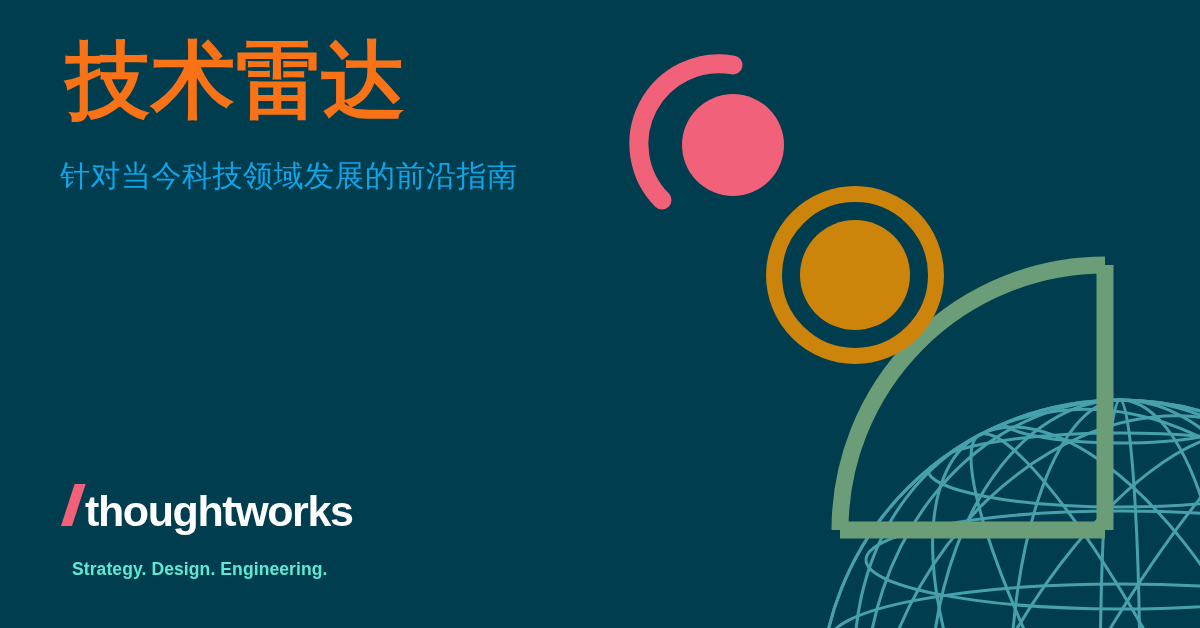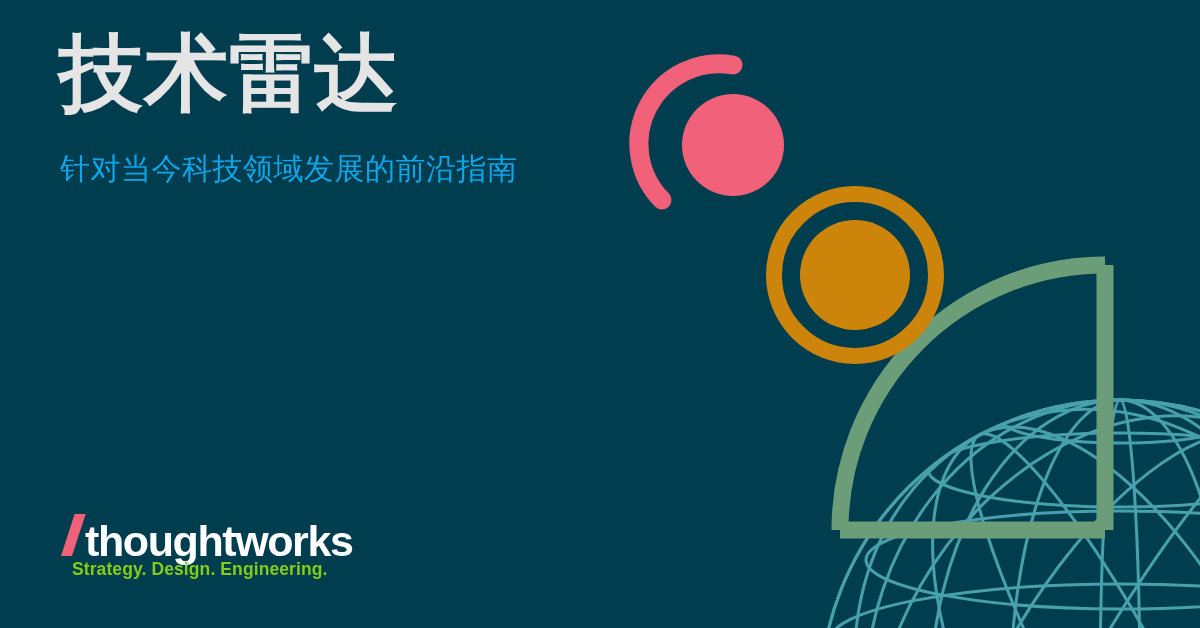--- a/index.html
+++ b/index.html
@@ -31,22 +31,22 @@
     left: 58px;
     top: 28px;
     width: 620px;
   }
   .title {
     font-family: "DejaVu Serif", "Liberation Serif", serif;
     font-weight: 700;
     font-size: 84px;
     line-height: 1.05;
     letter-spacing: 1px;
-    color: #e5e5e5;
-    margin: 1px;
+    color: #f97316;
+    margin: 8px;
     white-space: nowrap;
   }
   .subtitle {
     font-family: "DejaVu Sans", "Liberation Sans", sans-serif;
     font-weight: 400;
     font-size: 30px;
     line-height: 1.3;
     letter-spacing: 0.5px;
     color: #0ea5e9;
     margin: 32px 0 0 2px;
@@ -87,22 +87,22 @@
     font-size: 43px;
     line-height: 44px;
     letter-spacing: -1.4px;
     color: #ffffff;
   }
   .tagline {
     font-family: "Liberation Sans", sans-serif;
     font-weight: 700;
     font-size: 17.5px;
     letter-spacing: 0.1px;
-    color: #84cc16;
-    margin-top: 3px;
+    color: #5eead4;
+    margin-top: 33px;
     margin-left: 14px;
   }
 </style>
 </head>
 <body>
 
 <div id="poster">
 
   <svg id="art" viewBox="0 0 1200 628" xmlns="http://www.w3.org/2000/svg">
 

